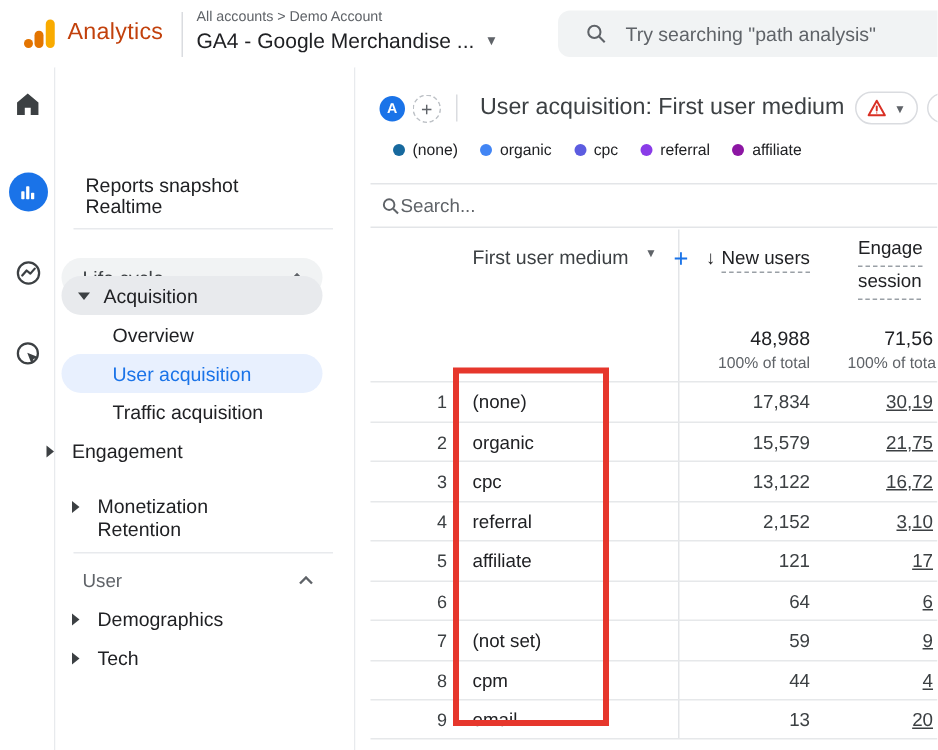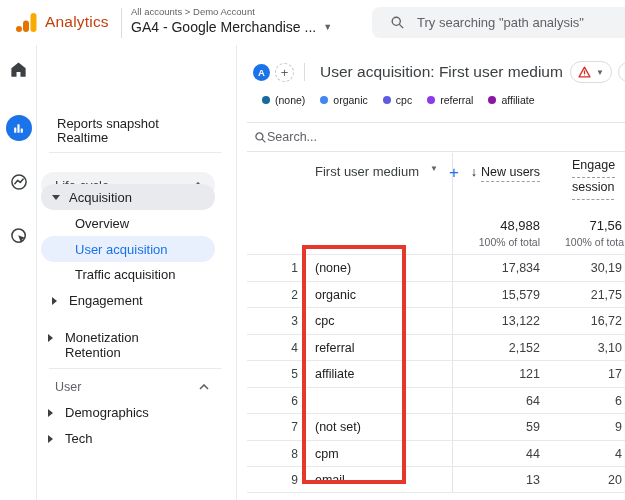--- a/index.html
+++ b/index.html
@@ -68,21 +68,21 @@
   .totals { position:relative; height:57px; }
   .tot-m1 { position:absolute; right:85px; top:21px; font-size:13px; color:#202124; }
   .tot-m1-cap { position:absolute; right:85px; top:39px; font-size:10.5px; color:#5f6368; }
   .tot-m2 { position:absolute; right:3px; top:21px; font-size:13px; color:#202124; white-space:nowrap; }
   .tot-m2-cap { position:absolute; right:1px; top:39px; font-size:10.5px; color:#5f6368; white-space:nowrap; }
   .trow { position:relative; height:26.5px; border-top:1px solid #e6e8ea; }
   .trow:last-child { border-bottom:1px solid #e6e8ea; }
   .c-num { position:absolute; left:20px; width:31px; text-align:right; font-size:12px; color:#3c4043; line-height:26.5px; }
   .c-dim { position:absolute; left:68px; font-size:12.5px; color:#202124; line-height:26.5px; white-space:nowrap; }
   .c-m1 { position:absolute; right:85px; font-size:12.5px; color:#3c4043; line-height:26.5px; }
-  .c-m2 { position:absolute; right:3px; font-size:12.5px; color:#3c4043; line-height:26.5px; white-space:nowrap; }
+  .c-m2 { position:absolute; right:3px; font-size:12.5px; color:#3c4043; line-height:26.5px; white-space:nowrap;text-decoration:underline; }
 
   .red-box { position:absolute; left:65px; top:200px; width:104px; height:239px; border:4px solid #e6372c; z-index:20; pointer-events:none; }
 </style>
 </head>
 <body>
 
 <div class="topbar">
   <svg class="ga-logo" viewBox="0 0 24 24">
     <rect x="16.5" y="3" width="6" height="19" rx="3" fill="#f9ab00"></rect>
     <rect x="9" y="10.5" width="6" height="11.5" rx="3" fill="#e37400"></rect>
@@ -152,21 +152,21 @@
   </div>
 
   <div class="side-item" style="left:38px; top:166px;">Overview</div>
 
   <div class="side-pill" style="top:191px; background:#e8f0fe;">
     <span style="margin-left:34px; font-size:13px; color:#1a73e8;">User acquisition</span>
   </div>
 
   <div class="side-item" style="left:38px; top:217px;">Traffic acquisition</div>
 
-  <div class="side-item" style="left:32px; top:243px;">
+  <div class="side-item" style="left:11px; top:243px;">
     <span class="tri-right" style="position:absolute; left:-17px; top:9px;"></span>
     <span>Engagement</span>
   </div>
   <div class="side-item" style="left:28px; top:280px;">
     <span class="tri-right" style="position:absolute; left:-17px; top:9px;"></span>
     <span>Monetization</span>
   </div>
   <div class="side-item" style="left:28px; top:295px;">Retention</div>
 
   <div class="side-divider" style="top:323px;"></div>

